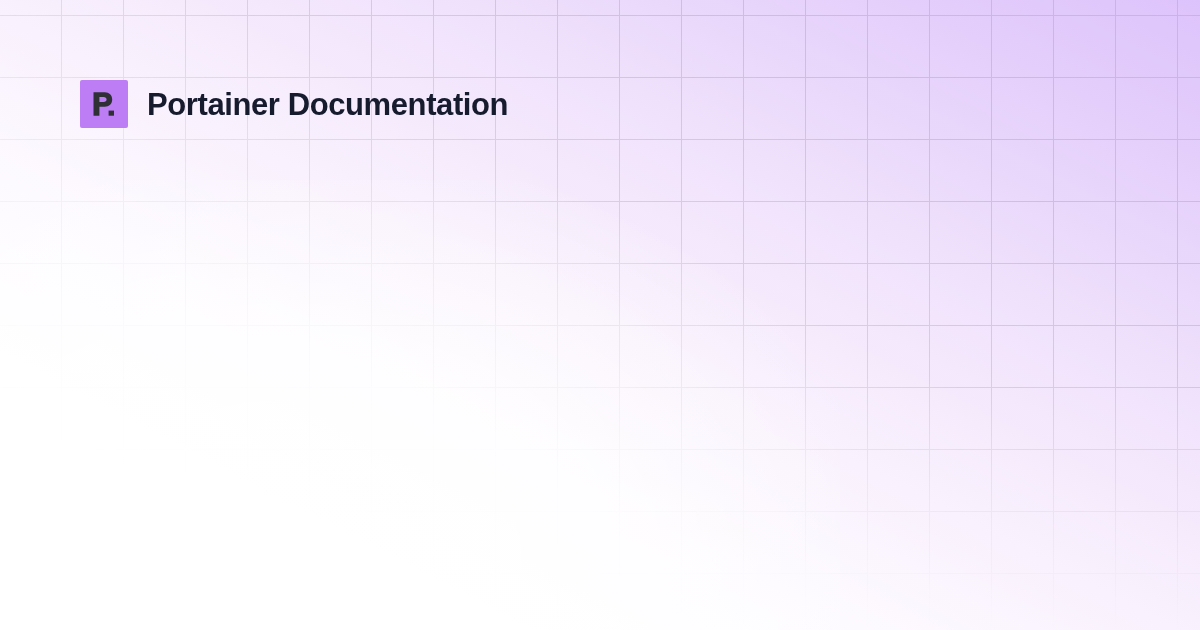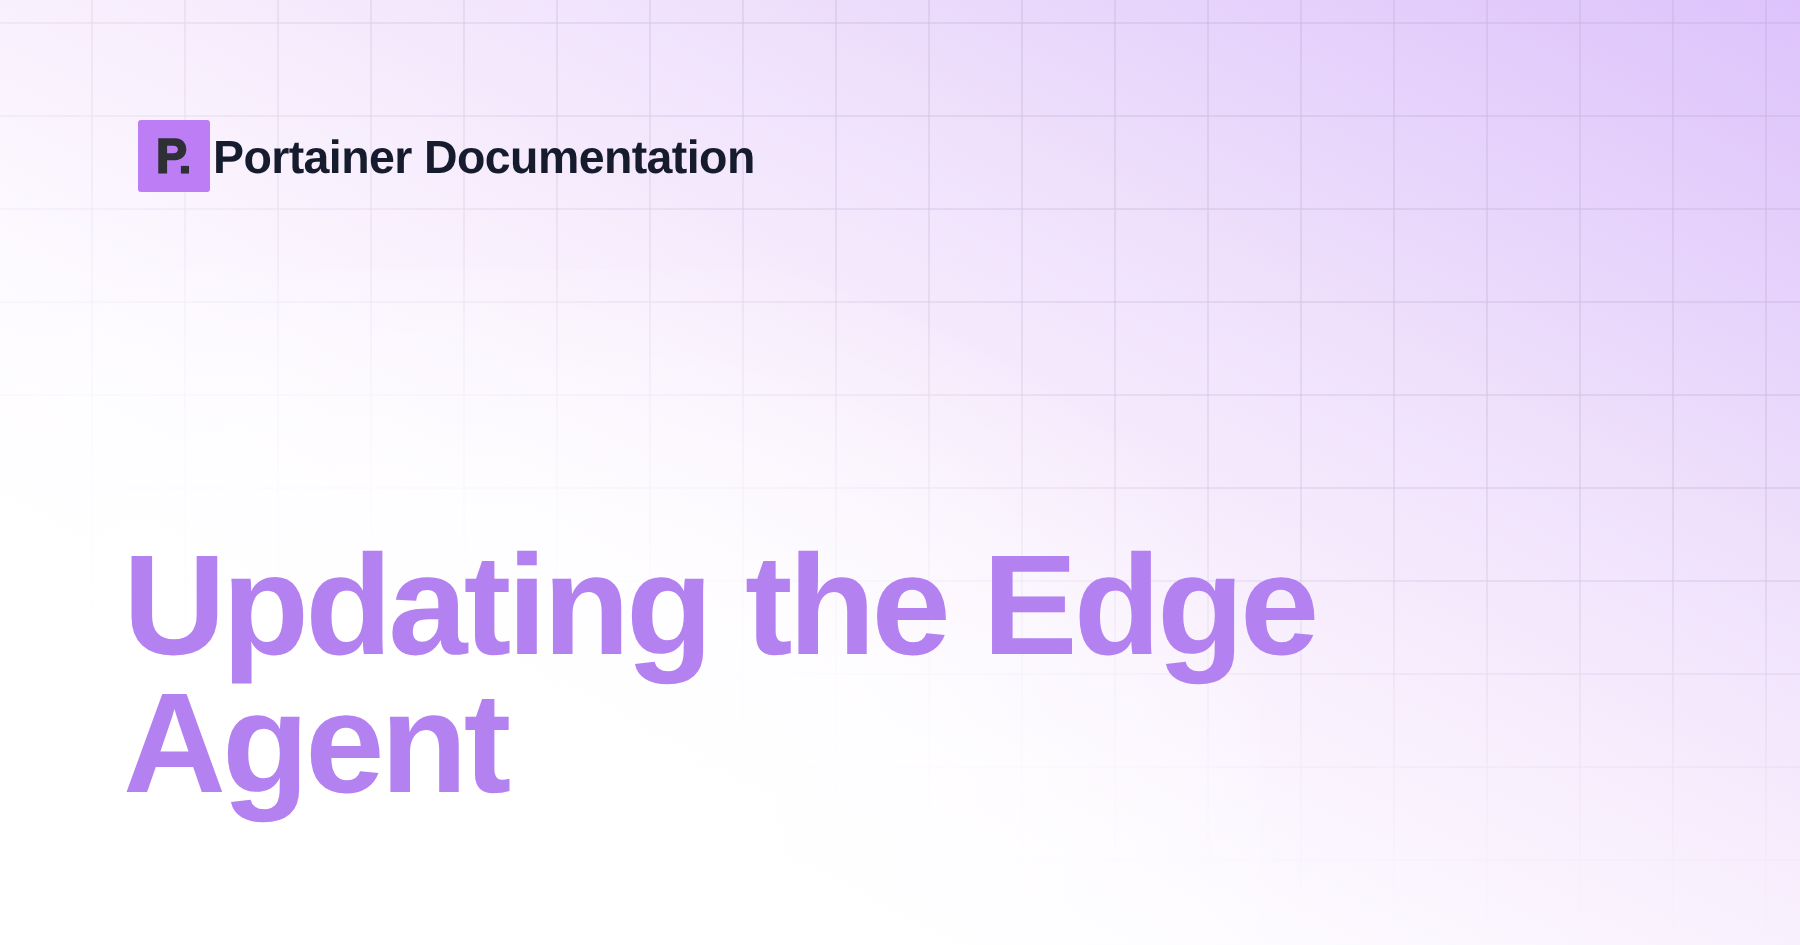--- a/index.html
+++ b/index.html
@@ -71,25 +71,25 @@
       rgba(255,255,255,0.95) 0%,
       rgba(255,255,255,0.72) 34%,
       rgba(255,255,255,0.30) 60%,
       rgba(255,255,255,0) 78%);
     pointer-events: none;
   }
 
   
   .brand {
     position: absolute;
-    left: 92px;
+    left: 80px;
     top: 80px;
     display: flex;
     align-items: center;
-    gap: 2px;
+    gap: 19px;
     height: 48px;
   }
   .brand-logo {
     width: 48px;
     height: 48px;
     background: #bd7ef5;
     border-radius: 2px;
     display: flex;
     align-items: center;
     justify-content: center;
@@ -132,15 +132,14 @@
     <div class="brand-logo">
       <svg width="30" height="30" viewBox="0 0 30 30" aria-hidden="true">
         <path d="M4.5 3.2 h11.2 c4.55 0 7.5 3.05 7.5 7.3 c0 4.25 -2.95 7.25 -7.5 7.25 h-5.3 v8.95 h-5.9 z
                  M10.4 8.1 v5.0 h4.2 c1.85 0 3.0 -0.95 3.0 -2.5 c0 -1.6 -1.15 -2.5 -3.0 -2.5 z" fill="#2f2f36"></path>
         <rect x="19.6" y="21.6" width="5.4" height="5.1" fill="#2f2f36"></rect>
       </svg>
     </div>
     <span class="brand-title">Portainer Documentation</span>
   </div>
 
-  <h1 class="page-heading">Updating the Edge Agent</h1>
 
 </div>
 
 </body></html>

